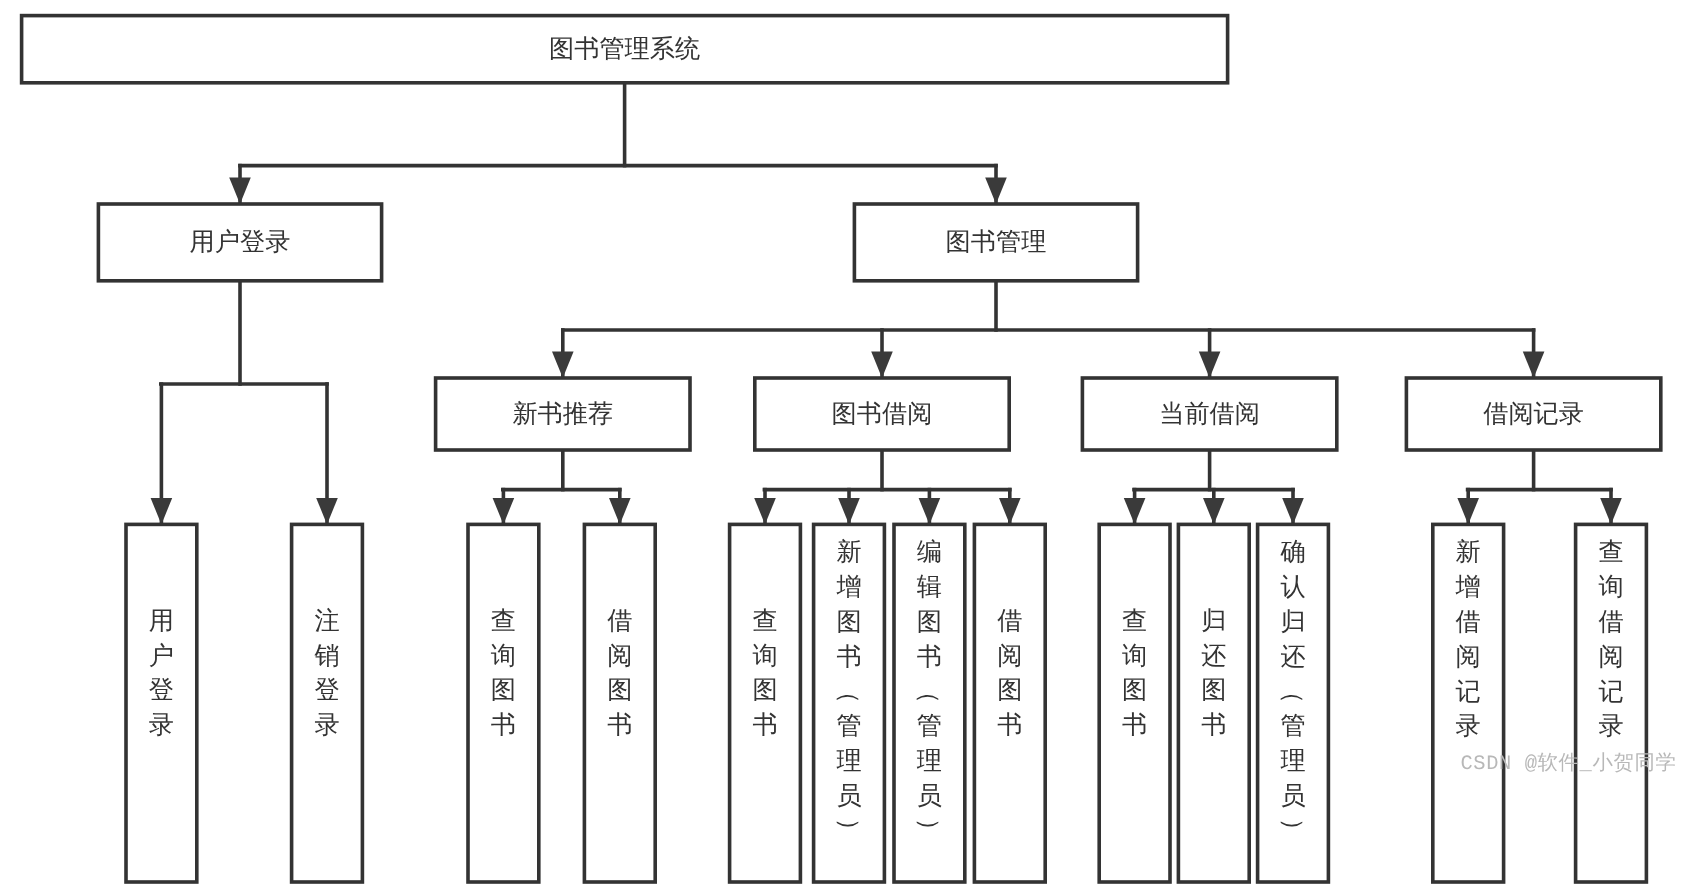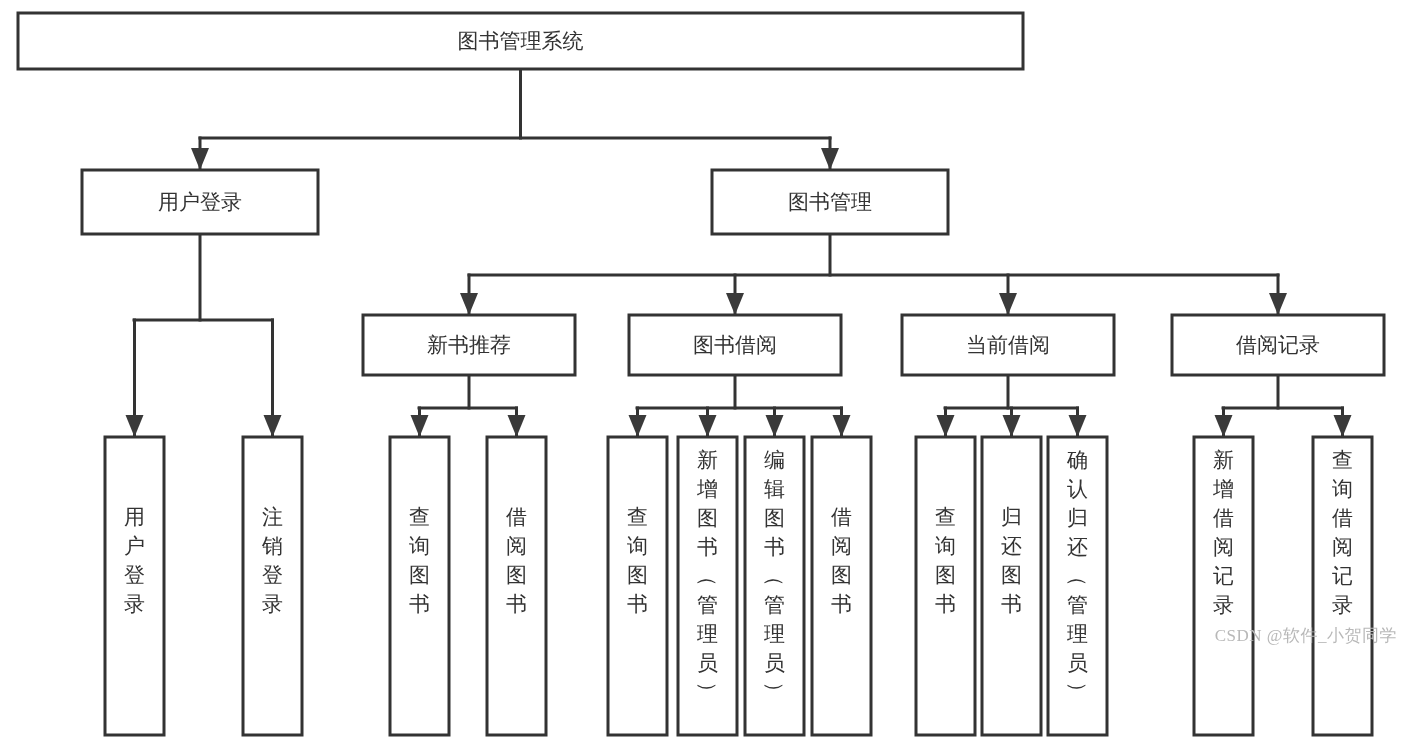--- a/index.html
+++ b/index.html
@@ -51,21 +51,21 @@
   .node-label-vertical {
     font-family: "Liberation Sans", "DejaVu Sans", sans-serif;
     font-size: 21px;
     fill: #333333;
     text-anchor: middle;
   }
   .watermark {
     position: absolute;
     right: 8px;
     bottom: 6px;
-    font-family: Liberation Serif, serif;
+    font-family: Liberation Mono, monospace;
     font-size: 17px;
     color: #b8b8b8;
     white-space: nowrap;
     letter-spacing: 0.5px;
     pointer-events: none;
   }
 </style>
 </head>
 <body>
 

